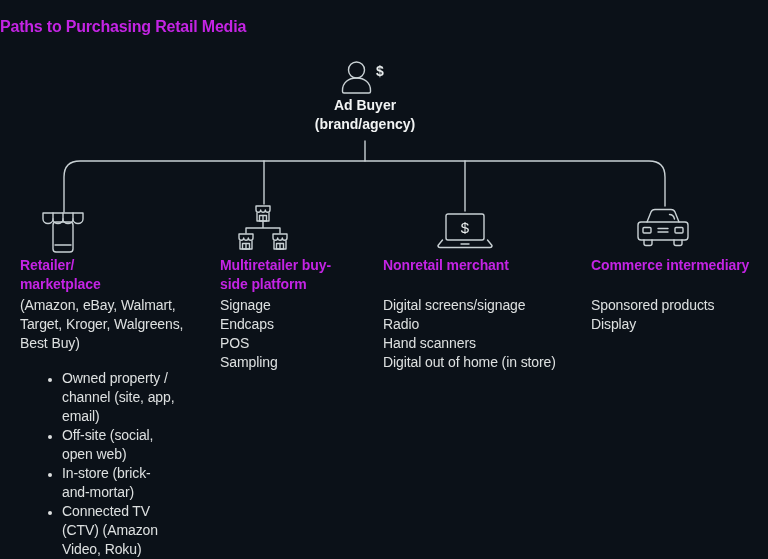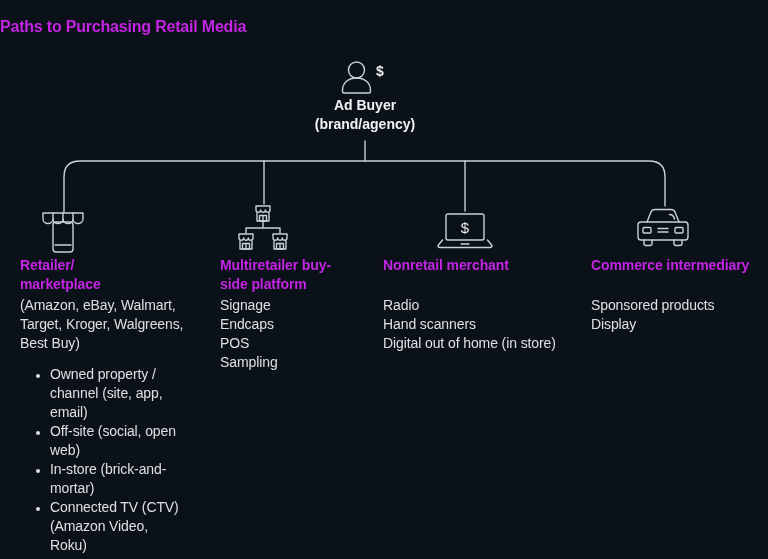--- a/index.html
+++ b/index.html
@@ -47,21 +47,21 @@
   .col-3 { left: 383px; width: 195px; }
   .col-4 { left: 591px; width: 172px; }
   .col-heading {
     min-height: 40px;
     font-weight: 700;
     color: #c424e4;
   }
   .col-heading span { display: block; }
   .intro { margin-bottom: 12px; }
   ul.bullets {
-    margin: 4px;
+    margin: 16px;
     padding-left: 26px;
     list-style: disc outside;
   }
   ul.bullets li::marker { color: #dde0e0; font-size: 12px; }
   .plain-item { display: block; }
   .stroke-ic { stroke: #c9d1d4; fill: none; stroke-width: 1.4; stroke-linecap: round; stroke-linejoin: round; }
   .ic-text { fill: #e9eded; font-family: "Liberation Sans", sans-serif; }
 </style>
 </head>
 <body>
@@ -149,20 +149,21 @@
     <span class="plain-item">Signage</span>
     <span class="plain-item">Endcaps</span>
     <span class="plain-item">POS</span>
     <span class="plain-item">Sampling</span>
   </div>
 
   <div class="col col-3">
     <div class="col-heading">
       <span>Nonretail merchant</span>
     </div>
+    <span class="plain-item">Digital screens/signage</span>
     <span class="plain-item">Radio</span>
     <span class="plain-item">Hand scanners</span>
     <span class="plain-item">Digital out of home (in store)</span>
   </div>
 
   <div class="col col-4">
     <div class="col-heading">
       <span>Commerce intermediary</span>
     </div>
     <span class="plain-item">Sponsored products</span>

